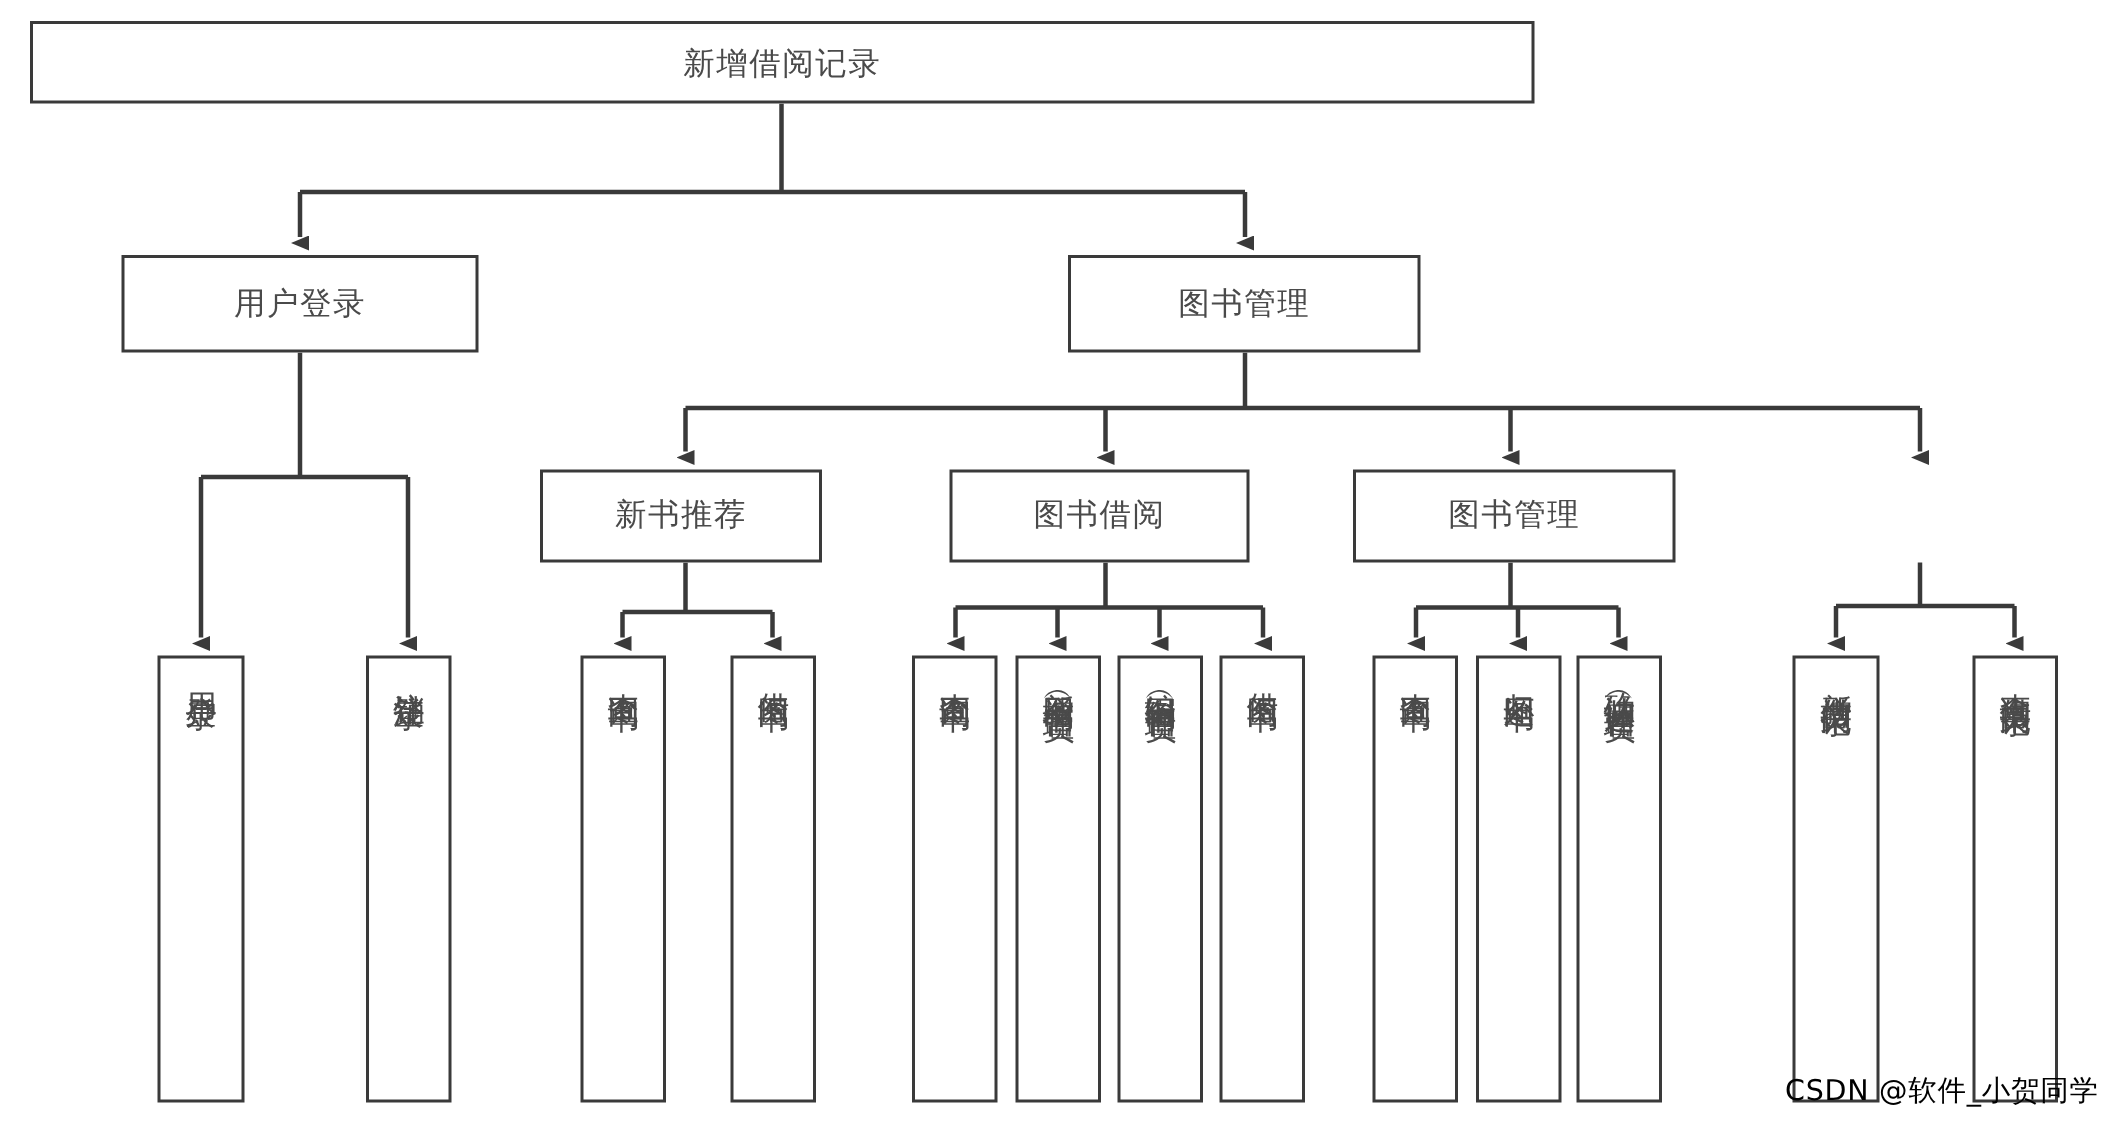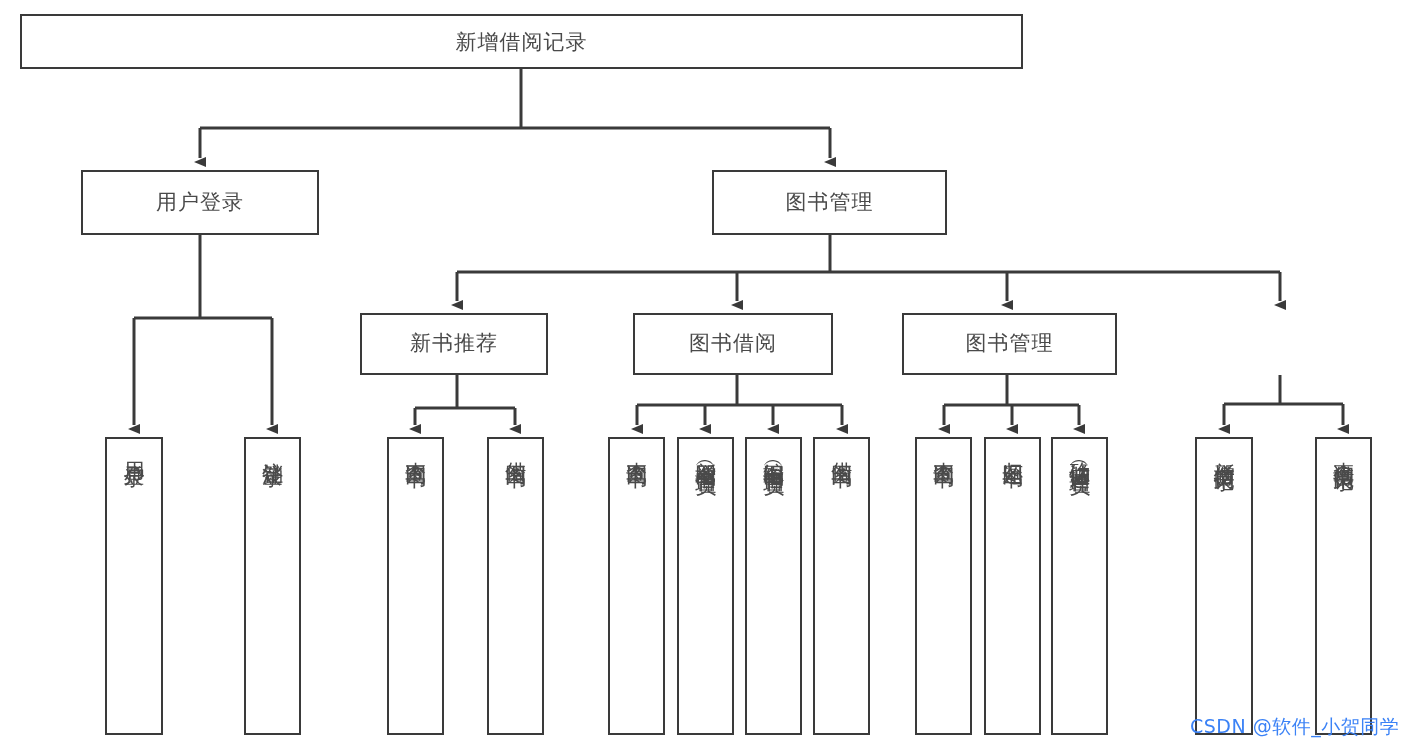--- a/index.html
+++ b/index.html
@@ -54,21 +54,21 @@
     font-size: 21px;
     line-height: 1.35;
     letter-spacing: 2px;
     color: #4a4a4a;
     white-space: nowrap;
     text-align: left;
   }
   .watermark {
     position: absolute;
     font-size: 19px;
-    color: #3b82f6;
+    color: #000000;
     white-space: nowrap;
     letter-spacing: 0.5px;
   }
 </style>
 </head>
 <body>
 
 <div id="canvas">
 
   <svg id="edges" viewBox="0 0 1405 747" xmlns="http://www.w3.org/2000/svg">

